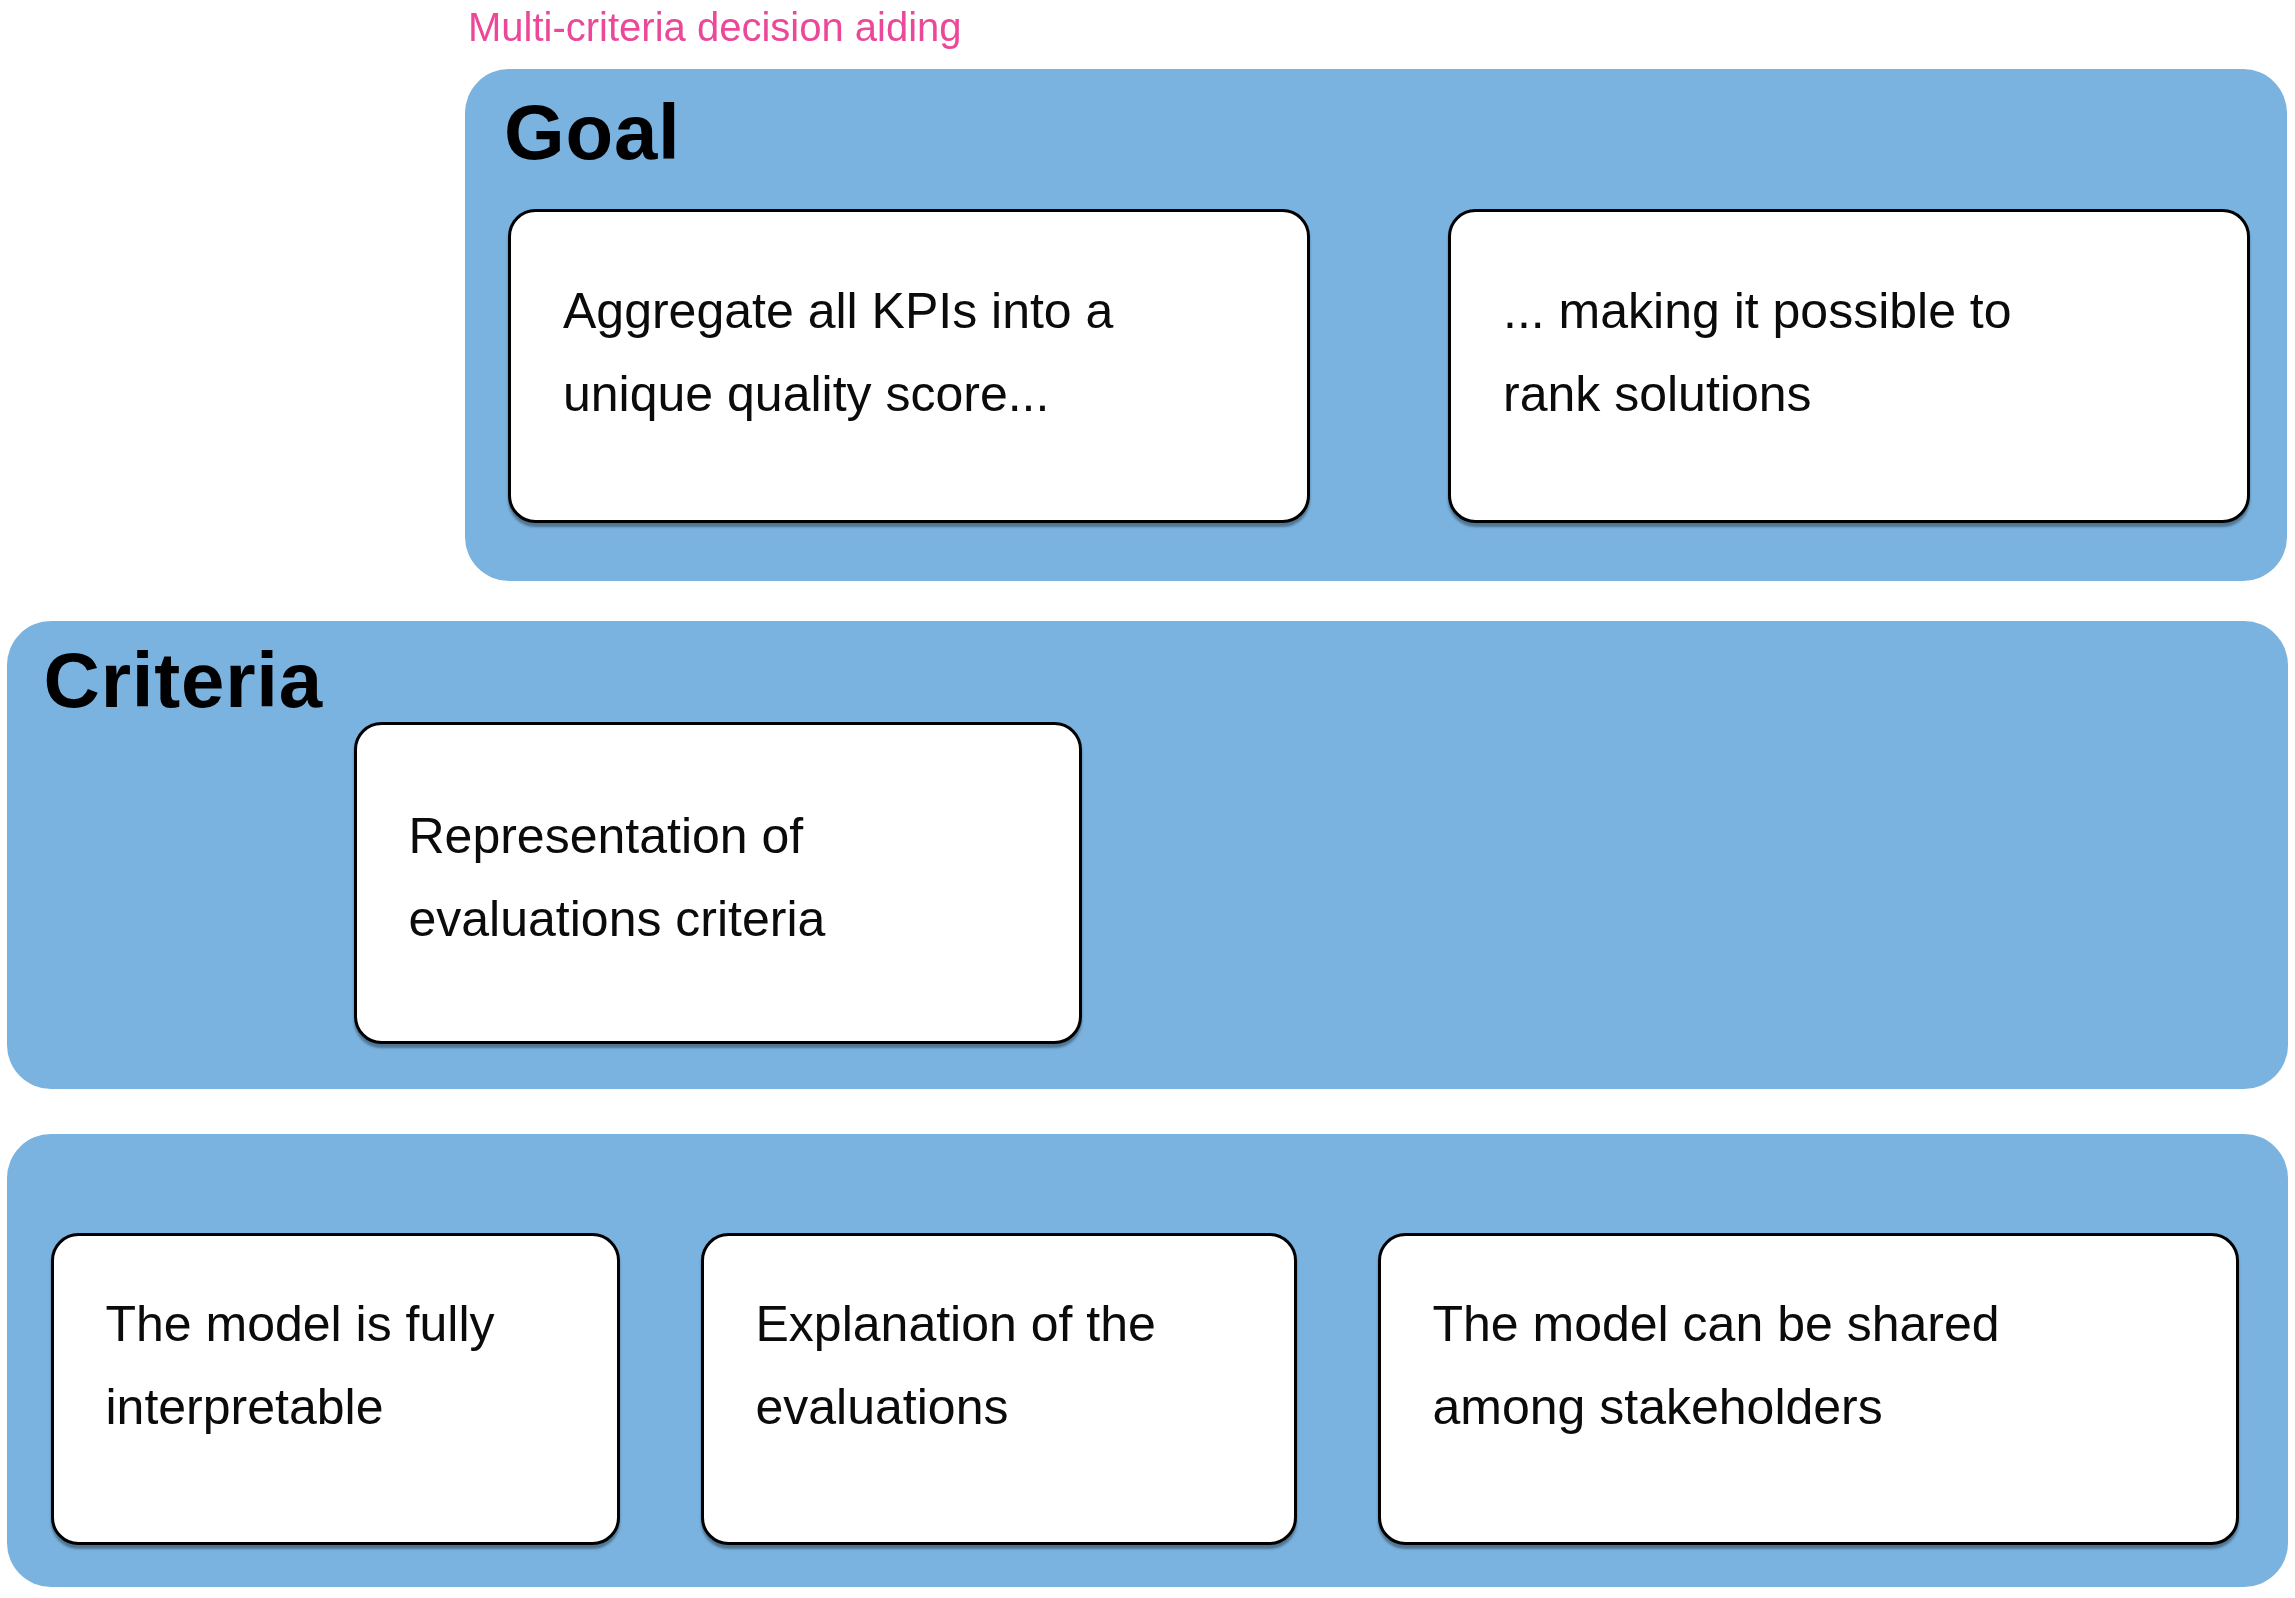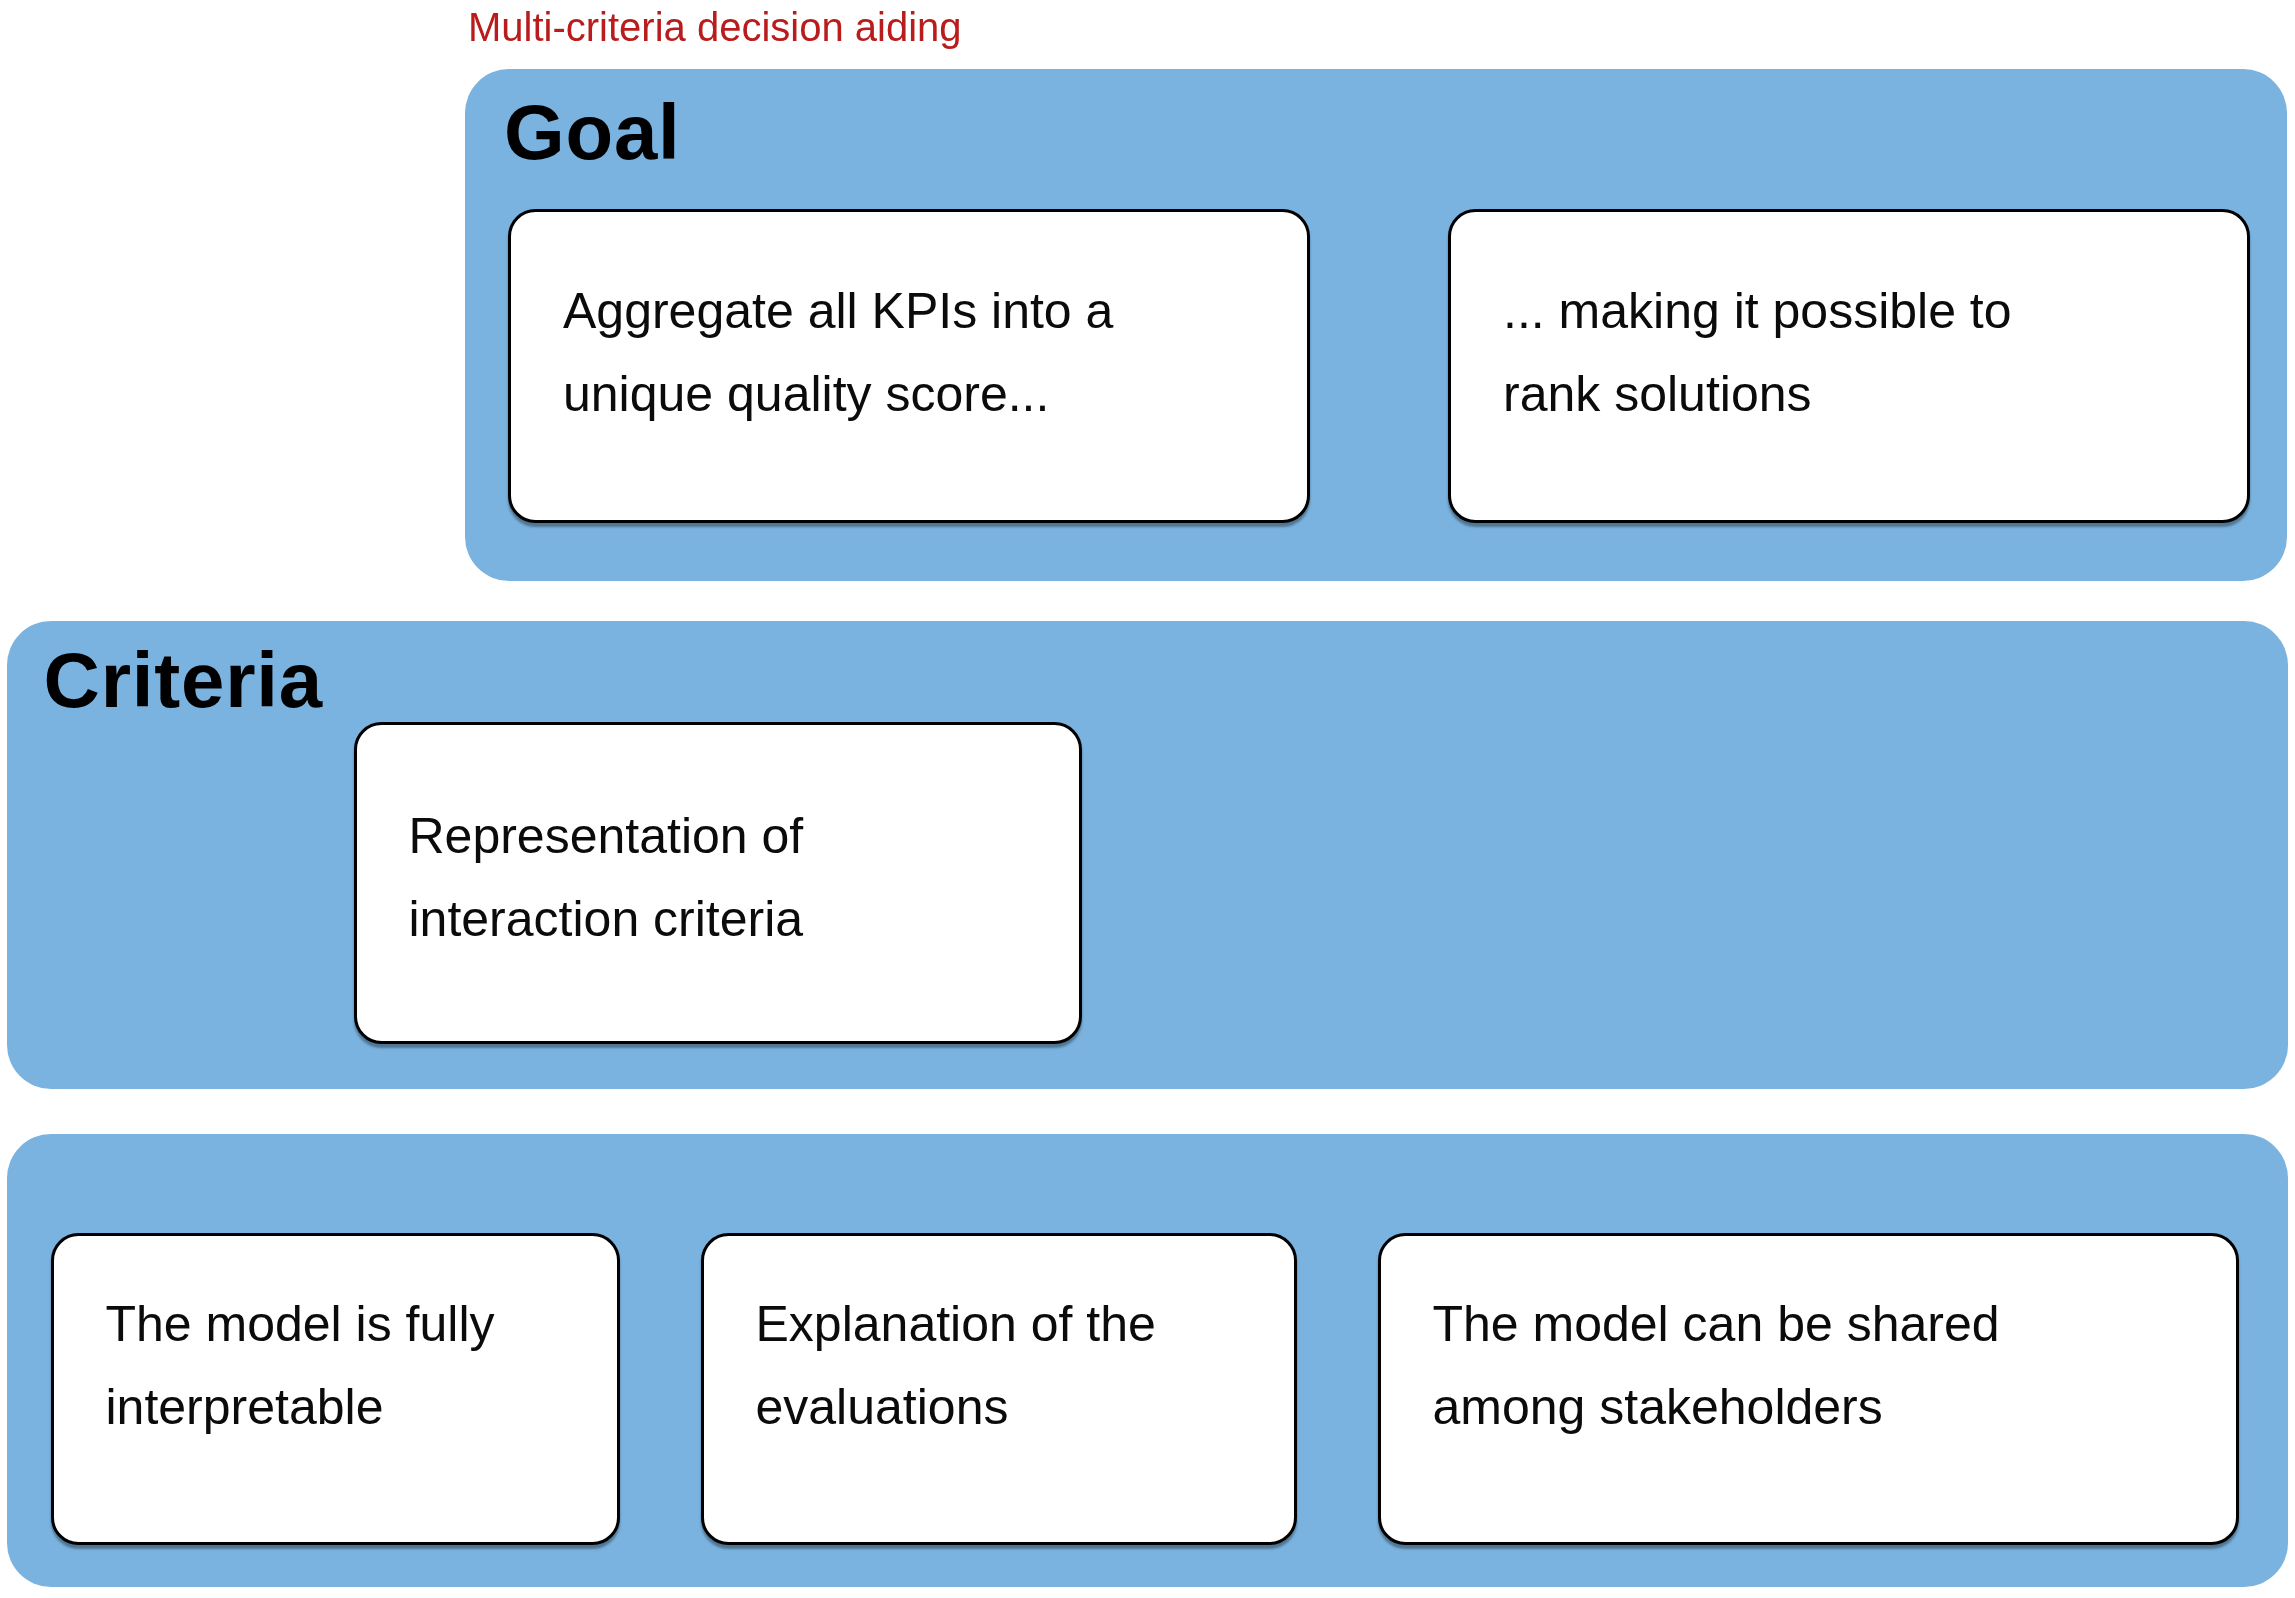--- a/index.html
+++ b/index.html
@@ -14,21 +14,21 @@
     background: #ffffff;
     font-family: "Liberation Sans", sans-serif;
     overflow: hidden;
   }
   .top-label {
     position: absolute;
     left: 468px;
     top: 4.9px;
     font-size: 40px;
     line-height: 45px;
-    color: #b91c1c;
+    color: #ec4899;
     white-space: pre;
   }
   .panel {
     position: absolute;
     background: #7ab3e0;
     border-radius: 44px;
   }
   #goal-panel     { left: 465px; top: 69px;   width: 1822px; height: 512px; }
   #criteria-panel { left: 6.5px;   top: 621px;  width: 2281px; height: 468px; }
   #bottom-panel   { left: 6.5px;   top: 1134px; width: 2281px; height: 453px; }
@@ -88,21 +88,21 @@
     <div class="card" id="goal-card-2">
       <span class="card-text">... making it possible to
 rank solutions</span>
     </div>
   </div>
 
   <div class="panel" id="criteria-panel">
     <div class="panel-title" id="criteria-title">Criteria</div>
     <div class="card" id="criteria-card-1">
       <span class="card-text">Representation of
-interaction criteria</span>
+evaluations criteria</span>
     </div>
   </div>
 
   <div class="panel" id="bottom-panel">
     <div class="card" id="bottom-card-1">
       <span class="card-text">The model is fully
 interpretable</span>
     </div>
     <div class="card" id="bottom-card-2">
       <span class="card-text">Explanation of the

